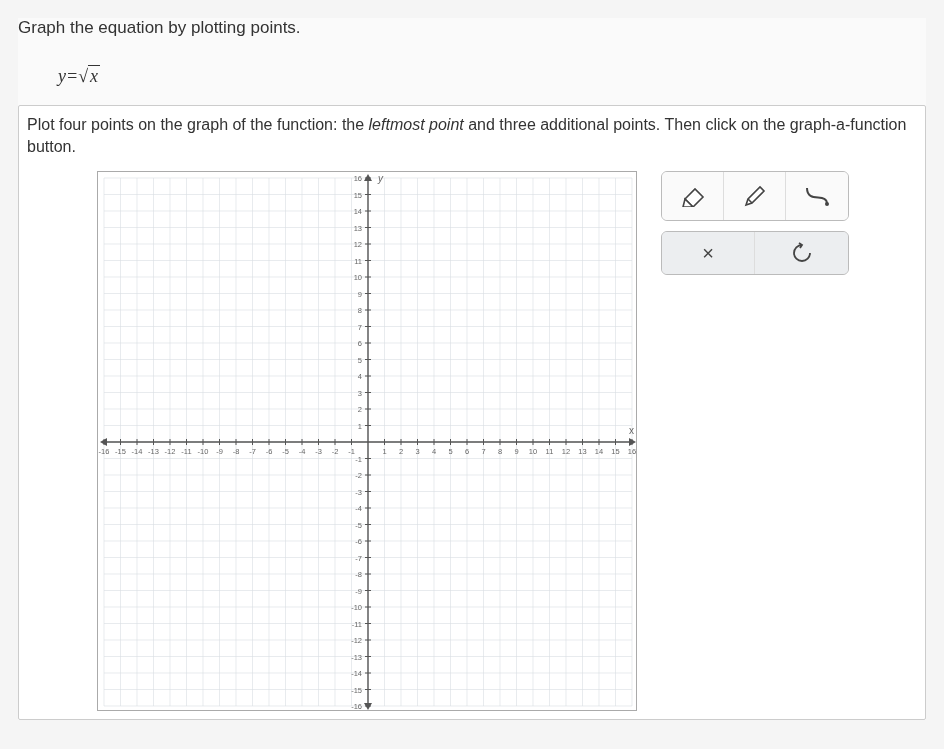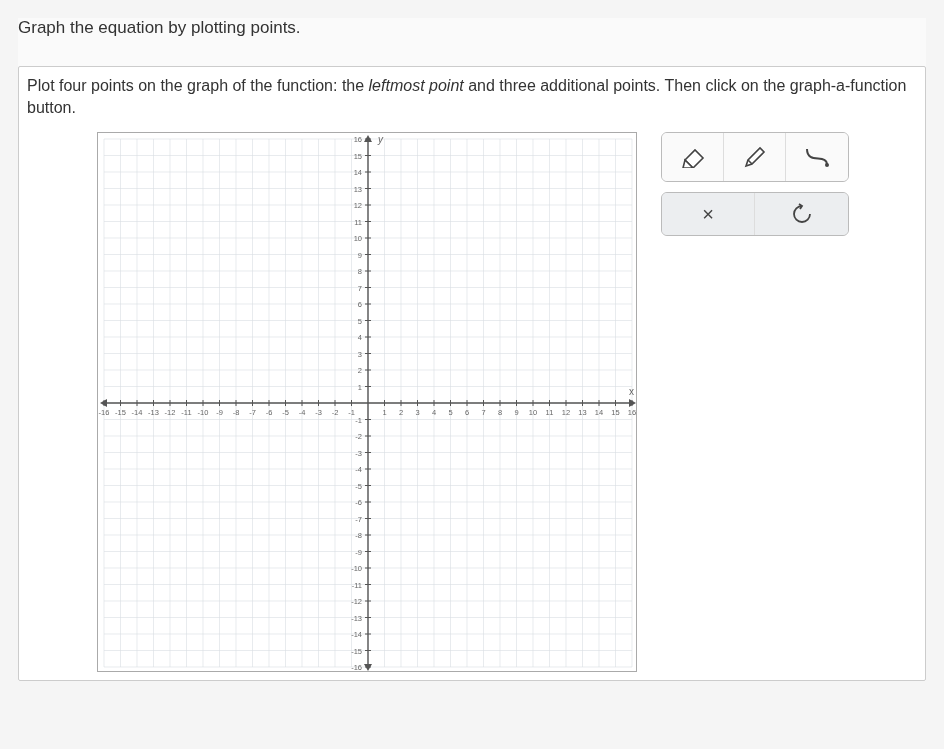--- a/index.html
+++ b/index.html
@@ -112,20 +112,23 @@
       color: #444;
       font-size: 20px;
     }
   </style>
 </head>
 <body>
 
 <div class="page">
   <div class="prompt-line">Graph the equation by plotting points.</div>
 
+  <div class="equation-line">
+    <span>y</span><span>=</span><span class="sqrt"><span class="radicand">x</span></span>
+  </div>
 
   <div class="panel">
     <div class="instructions">
       <span>Plot four points on the graph of the function: the </span><span class="it">leftmost point</span><span> and three additional points. Then click on the graph-a-function button.</span>
     </div>
 
     <div class="work-area">
       <div class="graph-wrap">
         <svg class="grid" id="grid-svg" width="540" height="540">
             <line x1="6" y1="6" x2="6" y2="534" stroke="#d8dde3" stroke-width="0.6"></line>

